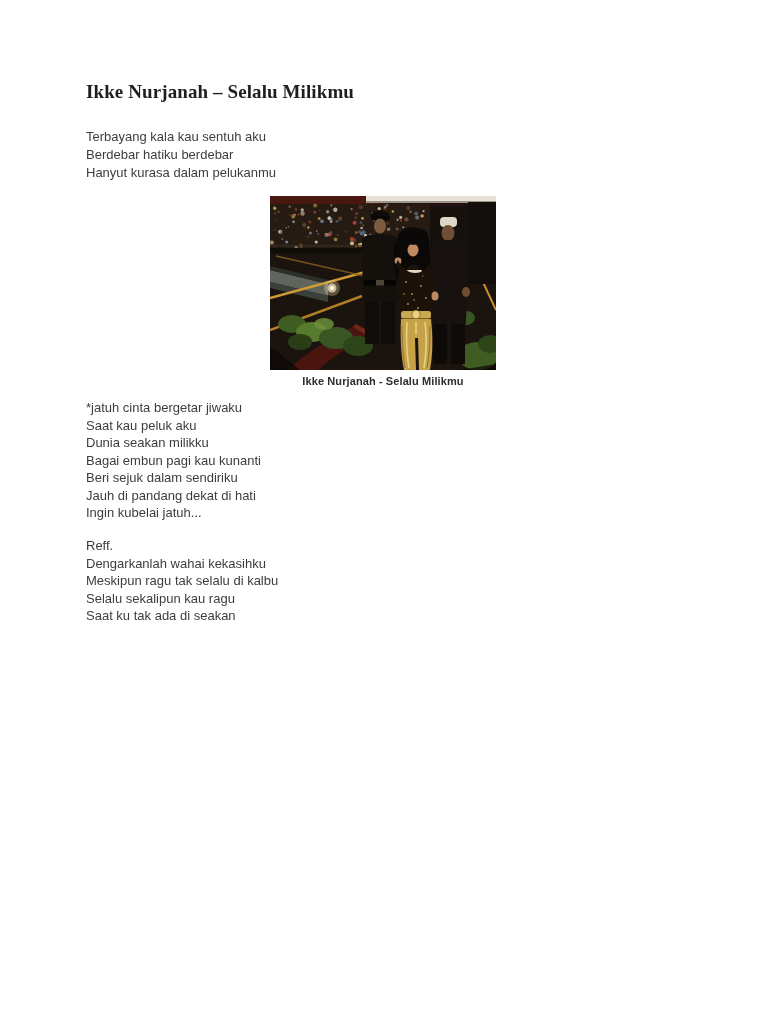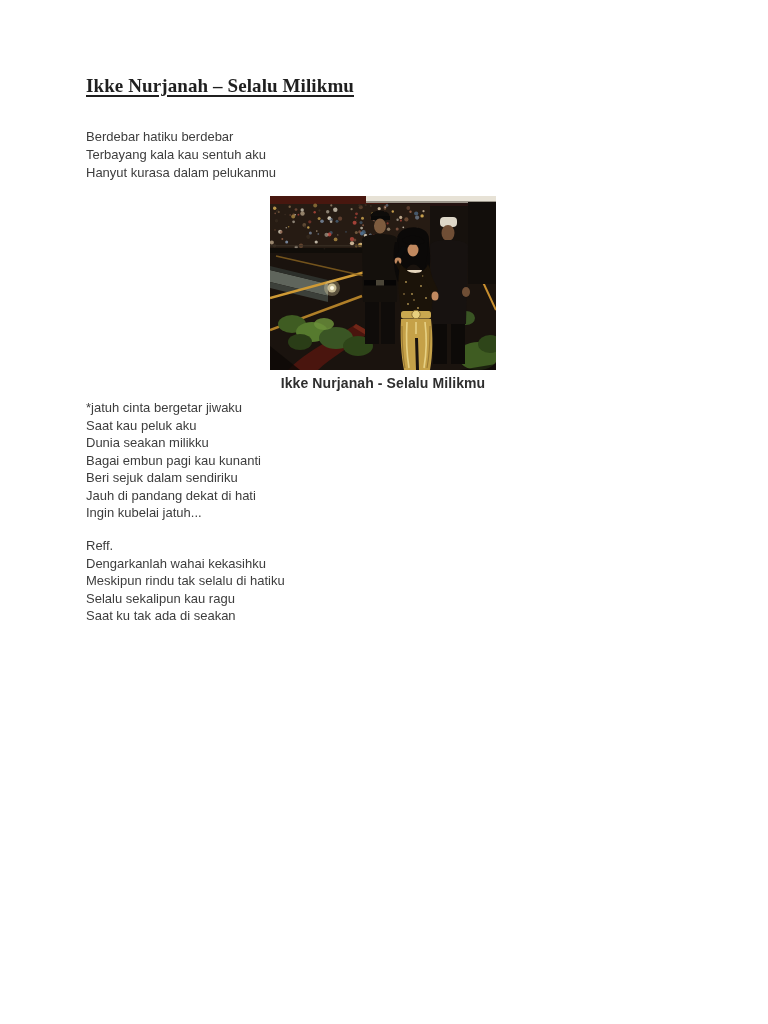--- a/index.html
+++ b/index.html
@@ -11,27 +11,26 @@
     position: relative;
     width: 768px;
     height: 1024px;
     background: var(--page-bg, #ffffff);
     overflow: hidden;
     font-family: "Liberation Sans", sans-serif;
   }
   .doc-title {
     position: absolute;
     left: 86px;
-    top: 75px;
+    top: 81px;
     margin: 0;
     font-family: "Liberation Serif", serif;
     font-size: 19px;
     font-weight: bold;
     color: var(--title-color, #1f1f1f);
-    text-decoration: underline;
     text-underline-offset: 3px;
     text-decoration-thickness: 1.5px;
     letter-spacing: 0.1px;
     white-space: nowrap;
   }
   .verse {
     position: absolute;
     left: 86px;
     margin: 0;
     font-size: 13px;
@@ -52,36 +51,36 @@
   .photo-svg {
     display: block;
     width: 226px;
     height: 174px;
   }
   .photo-caption {
     display: block;
     width: 226px;
     margin-top: 5px;
     text-align: center;
-    font-size: 14px;
+    font-size: 11px;
     font-weight: bold;
     color: var(--caption-color, #2e2e2e);
     letter-spacing: 0.1px;
   }
 </style>
 </head>
 <body>
 
 <div class="page">
 
   <h1 class="doc-title">Ikke Nurjanah – Selalu Milikmu</h1>
 
   <div class="verse verse-1">
+      <div class="lyric-line">Terbayang kala kau sentuh aku</div>
       <div class="lyric-line">Berdebar hatiku berdebar</div>
-      <div class="lyric-line">Terbayang kala kau sentuh aku</div>
       <div class="lyric-line">Hanyut kurasa dalam pelukanmu</div>
     </div>
 
   <figure class="photo-figure">
     <svg class="photo-svg" viewBox="0 0 226 174" xmlns="http://www.w3.org/2000/svg">
 
       <rect x="0" y="0" width="226" height="174" style="fill:var(--photo-night,#16110d)"></rect>
 
       <rect x="0" y="0" width="226" height="10" fill="#241210"></rect>
       <rect x="0" y="0" width="118" height="8" style="fill:var(--photo-maroon-top,#48170f)"></rect>
@@ -330,19 +329,19 @@
       <div class="lyric-line">Bagai embun pagi kau kunanti</div>
       <div class="lyric-line">Beri sejuk dalam sendiriku</div>
       <div class="lyric-line">Jauh di pandang dekat di hati</div>
       <div class="lyric-line">Ingin kubelai jatuh...</div>
     </div>
 
   <div class="verse reff-section">
     <div class="lyric-line">Reff.</div>
     <div>
         <div class="lyric-line">Dengarkanlah wahai kekasihku</div>
-        <div class="lyric-line">Meskipun rindu tak selalu di hatiku</div>
+        <div class="lyric-line">Meskipun ragu tak selalu di kalbu</div>
         <div class="lyric-line">Selalu sekalipun kau ragu</div>
         <div class="lyric-line">Saat ku tak ada di seakan</div>
       </div>
   </div>
 
 </div>
 
 </body></html>

